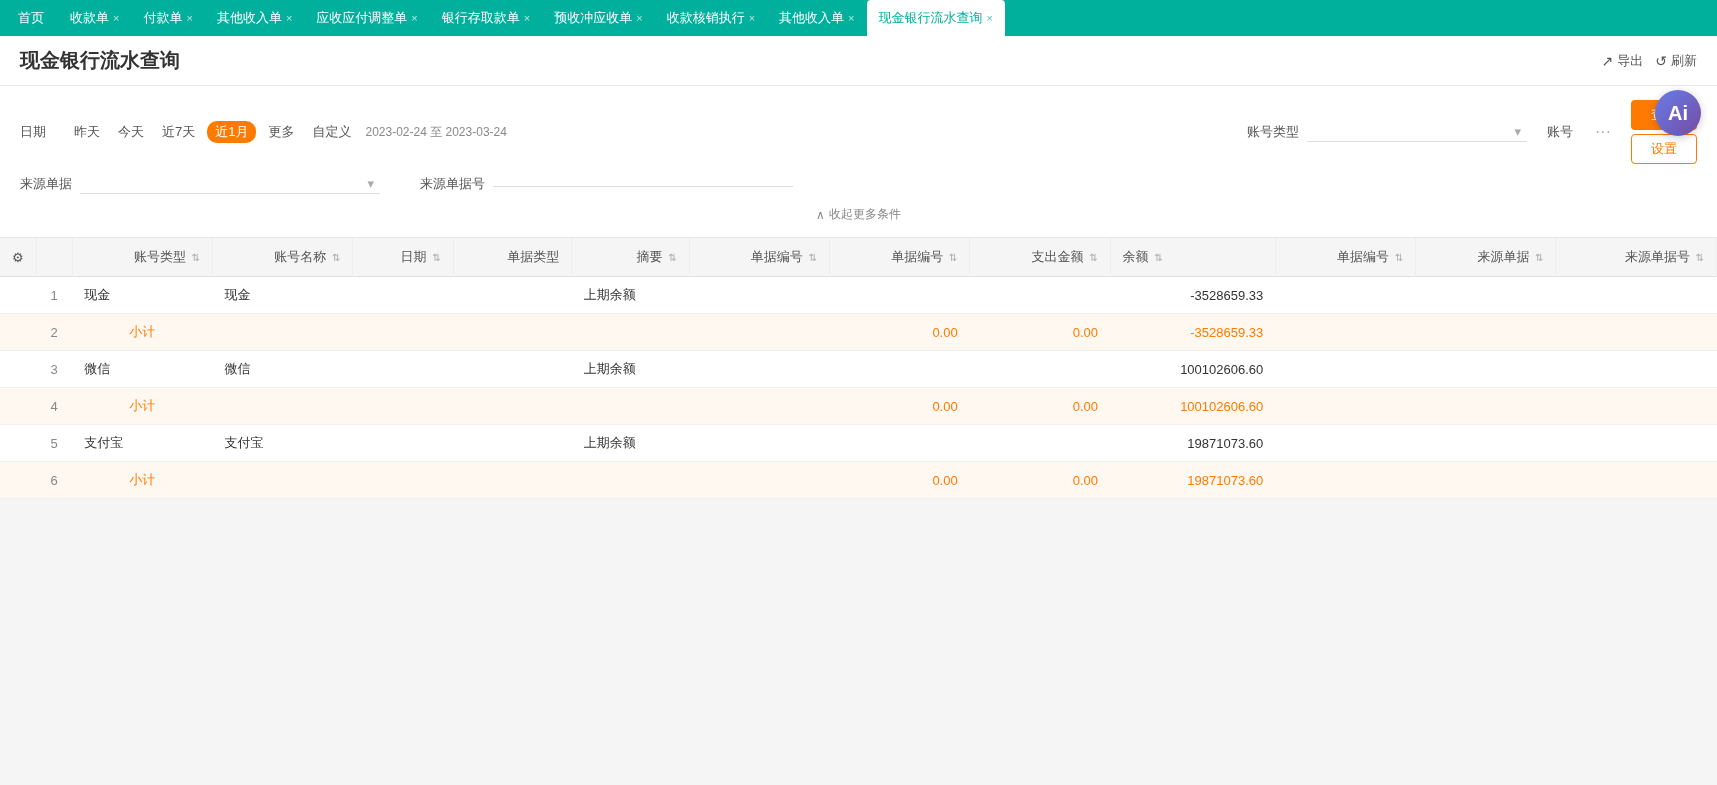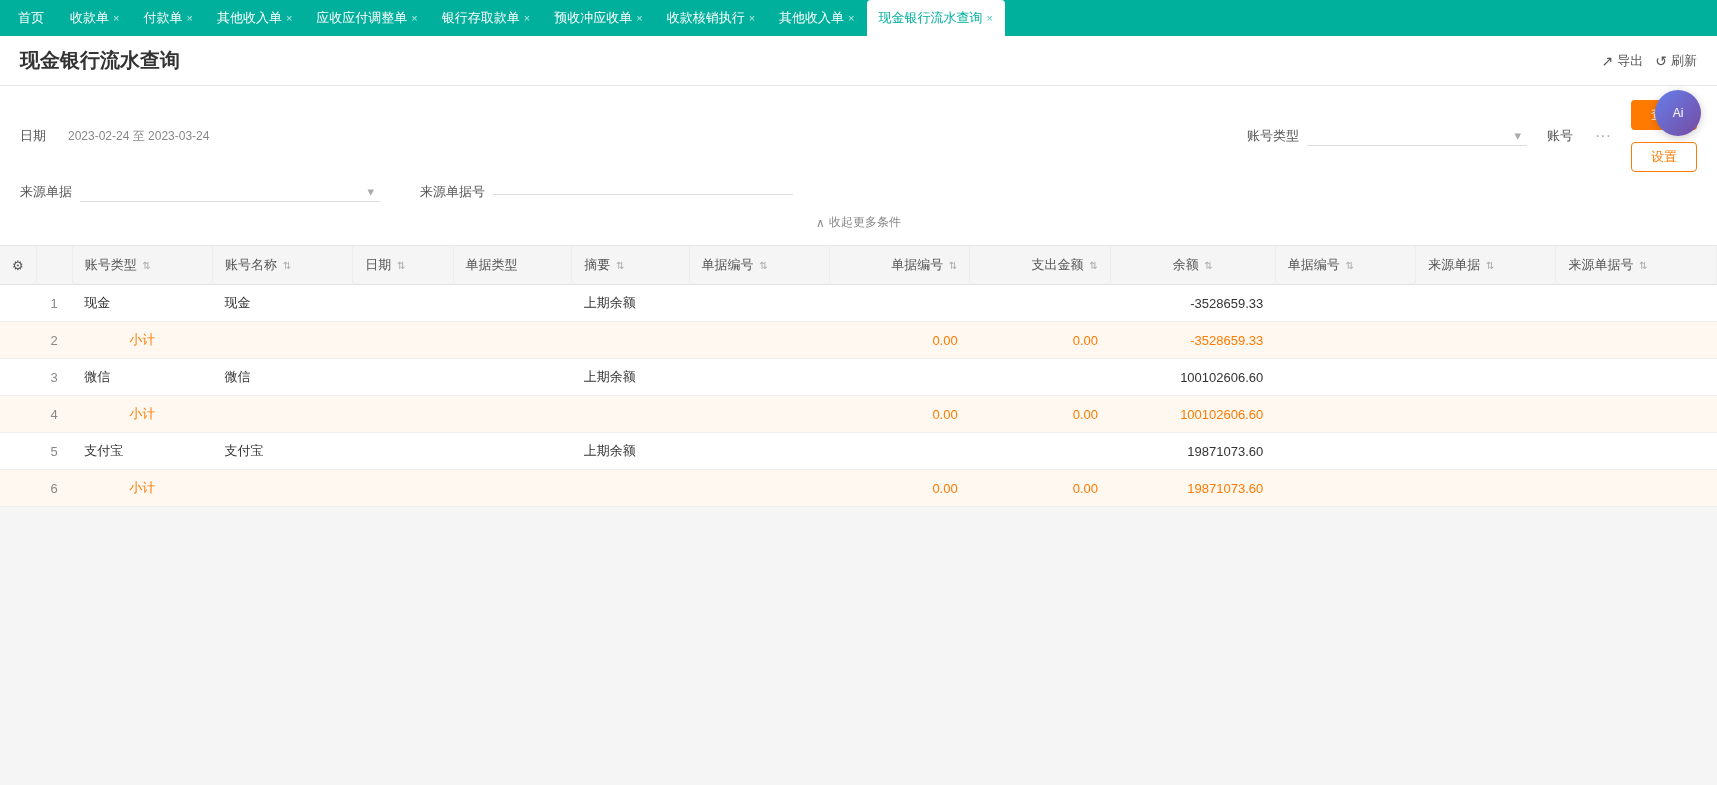--- a/index.html
+++ b/index.html
@@ -182,21 +182,21 @@
     table {
       width: 100%;
       border-collapse: collapse;
     }
     thead tr {
       background: #f5f5f5;
       border-bottom: 1px solid #e0e0e0;
     }
     thead th {
       padding: 10px 12px;
-      text-align: left;
+      text-align: right;
       font-size: 13px;
       color: #555;
       font-weight: normal;
       white-space: nowrap;
       border-right: 1px solid #eee;
       position: relative;
     }
     thead th .sort-icon {
       color: #aaa;
       font-size: 10px;
@@ -235,22 +235,22 @@
       right: 16px;
       top: 90px;
       background: linear-gradient(135deg, #667eea, #764ba2);
       color: #fff;
       border-radius: 50%;
       width: 46px;
       height: 46px;
       display: flex;
       align-items: center;
       justify-content: center;
-      font-size: 12px;
-      font-weight: normal;
+      font-size: 20px;
+      font-weight: bold;
       cursor: pointer;
       box-shadow: 0 2px 8px rgba(0,0,0,0.2);
     }
   </style>
 </head>
 <body>
 
 <div class="top-nav">
   <div class="top-nav-item home">
     <span>首页</span>
@@ -304,35 +304,43 @@
       <span style="font-size:14px;">↺</span>
       <span>刷新</span>
     </button>
   </div>
 </div>
 
 <div class="filter-area">
   <div class="filter-row">
     <div class="filter-group">
       <span class="filter-label">日期</span>
+      <div class="filter-date-options">
+        <span class="date-opt">昨天</span>
+        <span class="date-opt">今天</span>
+        <span class="date-opt">近7天</span>
+        <span class="date-opt active">近1月</span>
+        <span class="date-opt">更多</span>
+        <span class="date-opt">自定义</span>
+      </div>
       <span class="date-range">2023-02-24 至 2023-03-24</span>
     </div>
     <div class="flex-spacer"></div>
     <div class="filter-group">
       <span class="filter-label">账号类型</span>
       <div class="filter-select" style="min-width:220px;">
         <span style="flex:1; color:#bbb;"></span>
         <span style="color:#aaa;">▾</span>
       </div>
     </div>
     <div class="filter-group">
       <span class="filter-label">账号</span>
       <span class="filter-ellipsis">···</span>
     </div>
-    <div style="display:flex; flex-direction:column; gap:12px;">
+    <div style="display:flex; flex-direction:column; gap:4px;">
       <button class="query-btn">查询</button>
       <button class="settings-btn">设置</button>
     </div>
   </div>
 
   <div class="filter-row-2" style="margin-bottom:8px;">
     <div class="filter-group">
       <span class="filter-label">来源单据</span>
       <div class="filter-select" style="min-width:300px;">
         <span style="flex:1; color:#bbb;"></span>
@@ -383,21 +391,21 @@
           <span class="sort-icon">⇅</span>
         </th>
         <th style="text-align:right;">
           <span>单据编号</span>
           <span class="sort-icon">⇅</span>
         </th>
         <th style="text-align:right;">
           <span>支出金额</span>
           <span class="sort-icon">⇅</span>
         </th>
-        <th style="text-align:center;">
+        <th style="text-align:left;">
           <span>余额</span>
           <span class="sort-icon">⇅</span>
         </th>
         <th>
           <span>单据编号</span>
           <span class="sort-icon">⇅</span>
         </th>
         <th>
           <span>来源单据</span>
           <span class="sort-icon">⇅</span>

